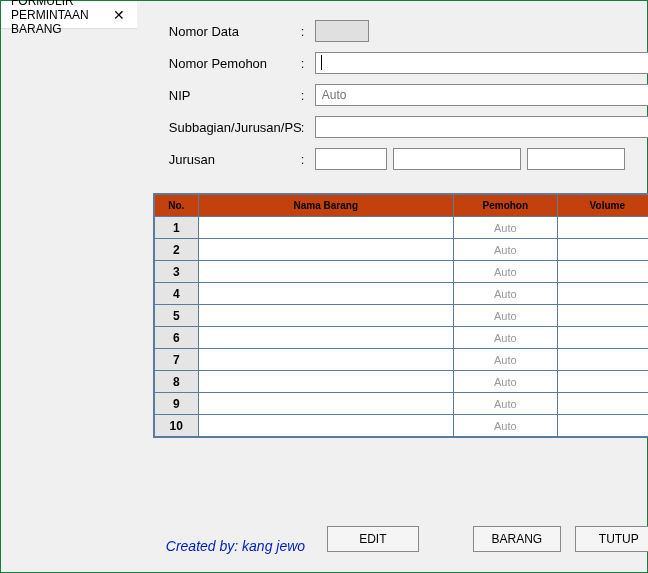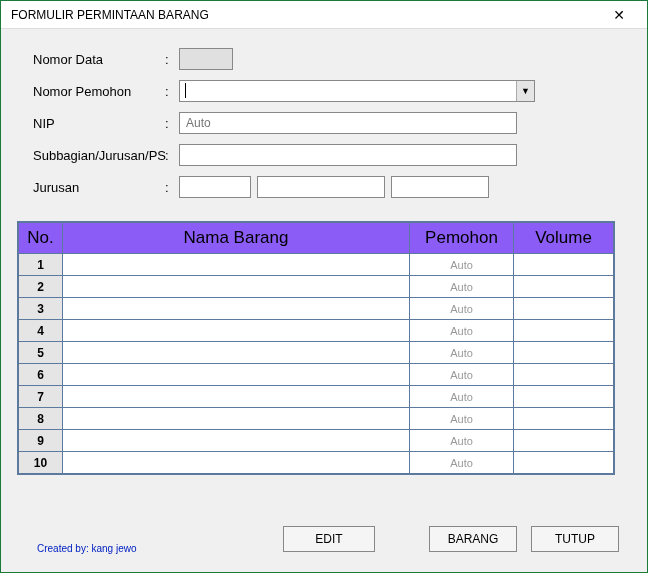--- a/index.html
+++ b/index.html
@@ -10,21 +10,21 @@
       width: 648px;
       height: 573px;
       overflow: hidden;
     }
     .window {
       width: 648px;
       height: 573px;
       border: 1px solid #1a7a3a;
       background: #f0f0f0;
       display: flex;
-      flex-direction: column;
+      flex-direction: row;
     }
     .titlebar {
       height: 28px;
       background: #fff;
       display: flex;
       align-items: center;
       justify-content: space-between;
       padding: 0 8px 0 10px;
       border-bottom: 1px solid #ddd;
     }
@@ -123,24 +123,24 @@
     .table-wrap {
       margin: 22px 12px 0 12px;
       border: 1px solid #5c7a9e;
     }
     table {
       border-collapse: collapse;
       width: 100%;
       table-layout: fixed;
     }
     th {
-      background: #8b5cf6;
+      background: #c2410c;
       border: 1px solid #5c7a9e;
-      font-size: 17px;
-      font-weight: normal;
+      font-size: 10px;
+      font-weight: bold;
       padding: 5px 4px;
       color: #000;
     }
     td {
       border: 1px solid #5c7a9e;
       height: 22px;
       padding: 0;
     }
     .col-no { width: 44px; }
     .col-nama { width: auto; }
@@ -181,23 +181,24 @@
       border: 1px solid #888;
       background: #f5f5f5;
       font-size: 12px;
       font-family: inherit;
       cursor: pointer;
     }
     .btn.edit { width: 92px; margin-right: 40px; }
 
     .credit {
       position: absolute;
-      left: 36px;
+      left: 29px;
       bottom: 18px;
-      font-size: 10px;
+      font-size: 14px;
+      font-style: italic;
       color: #0020c2;
     }
   </style>
 </head>
 <body>
 
 <div class="window">
   <div class="titlebar">
     <span class="title">FORMULIR PERMINTAAN BARANG</span>
     <div class="close-btn">

